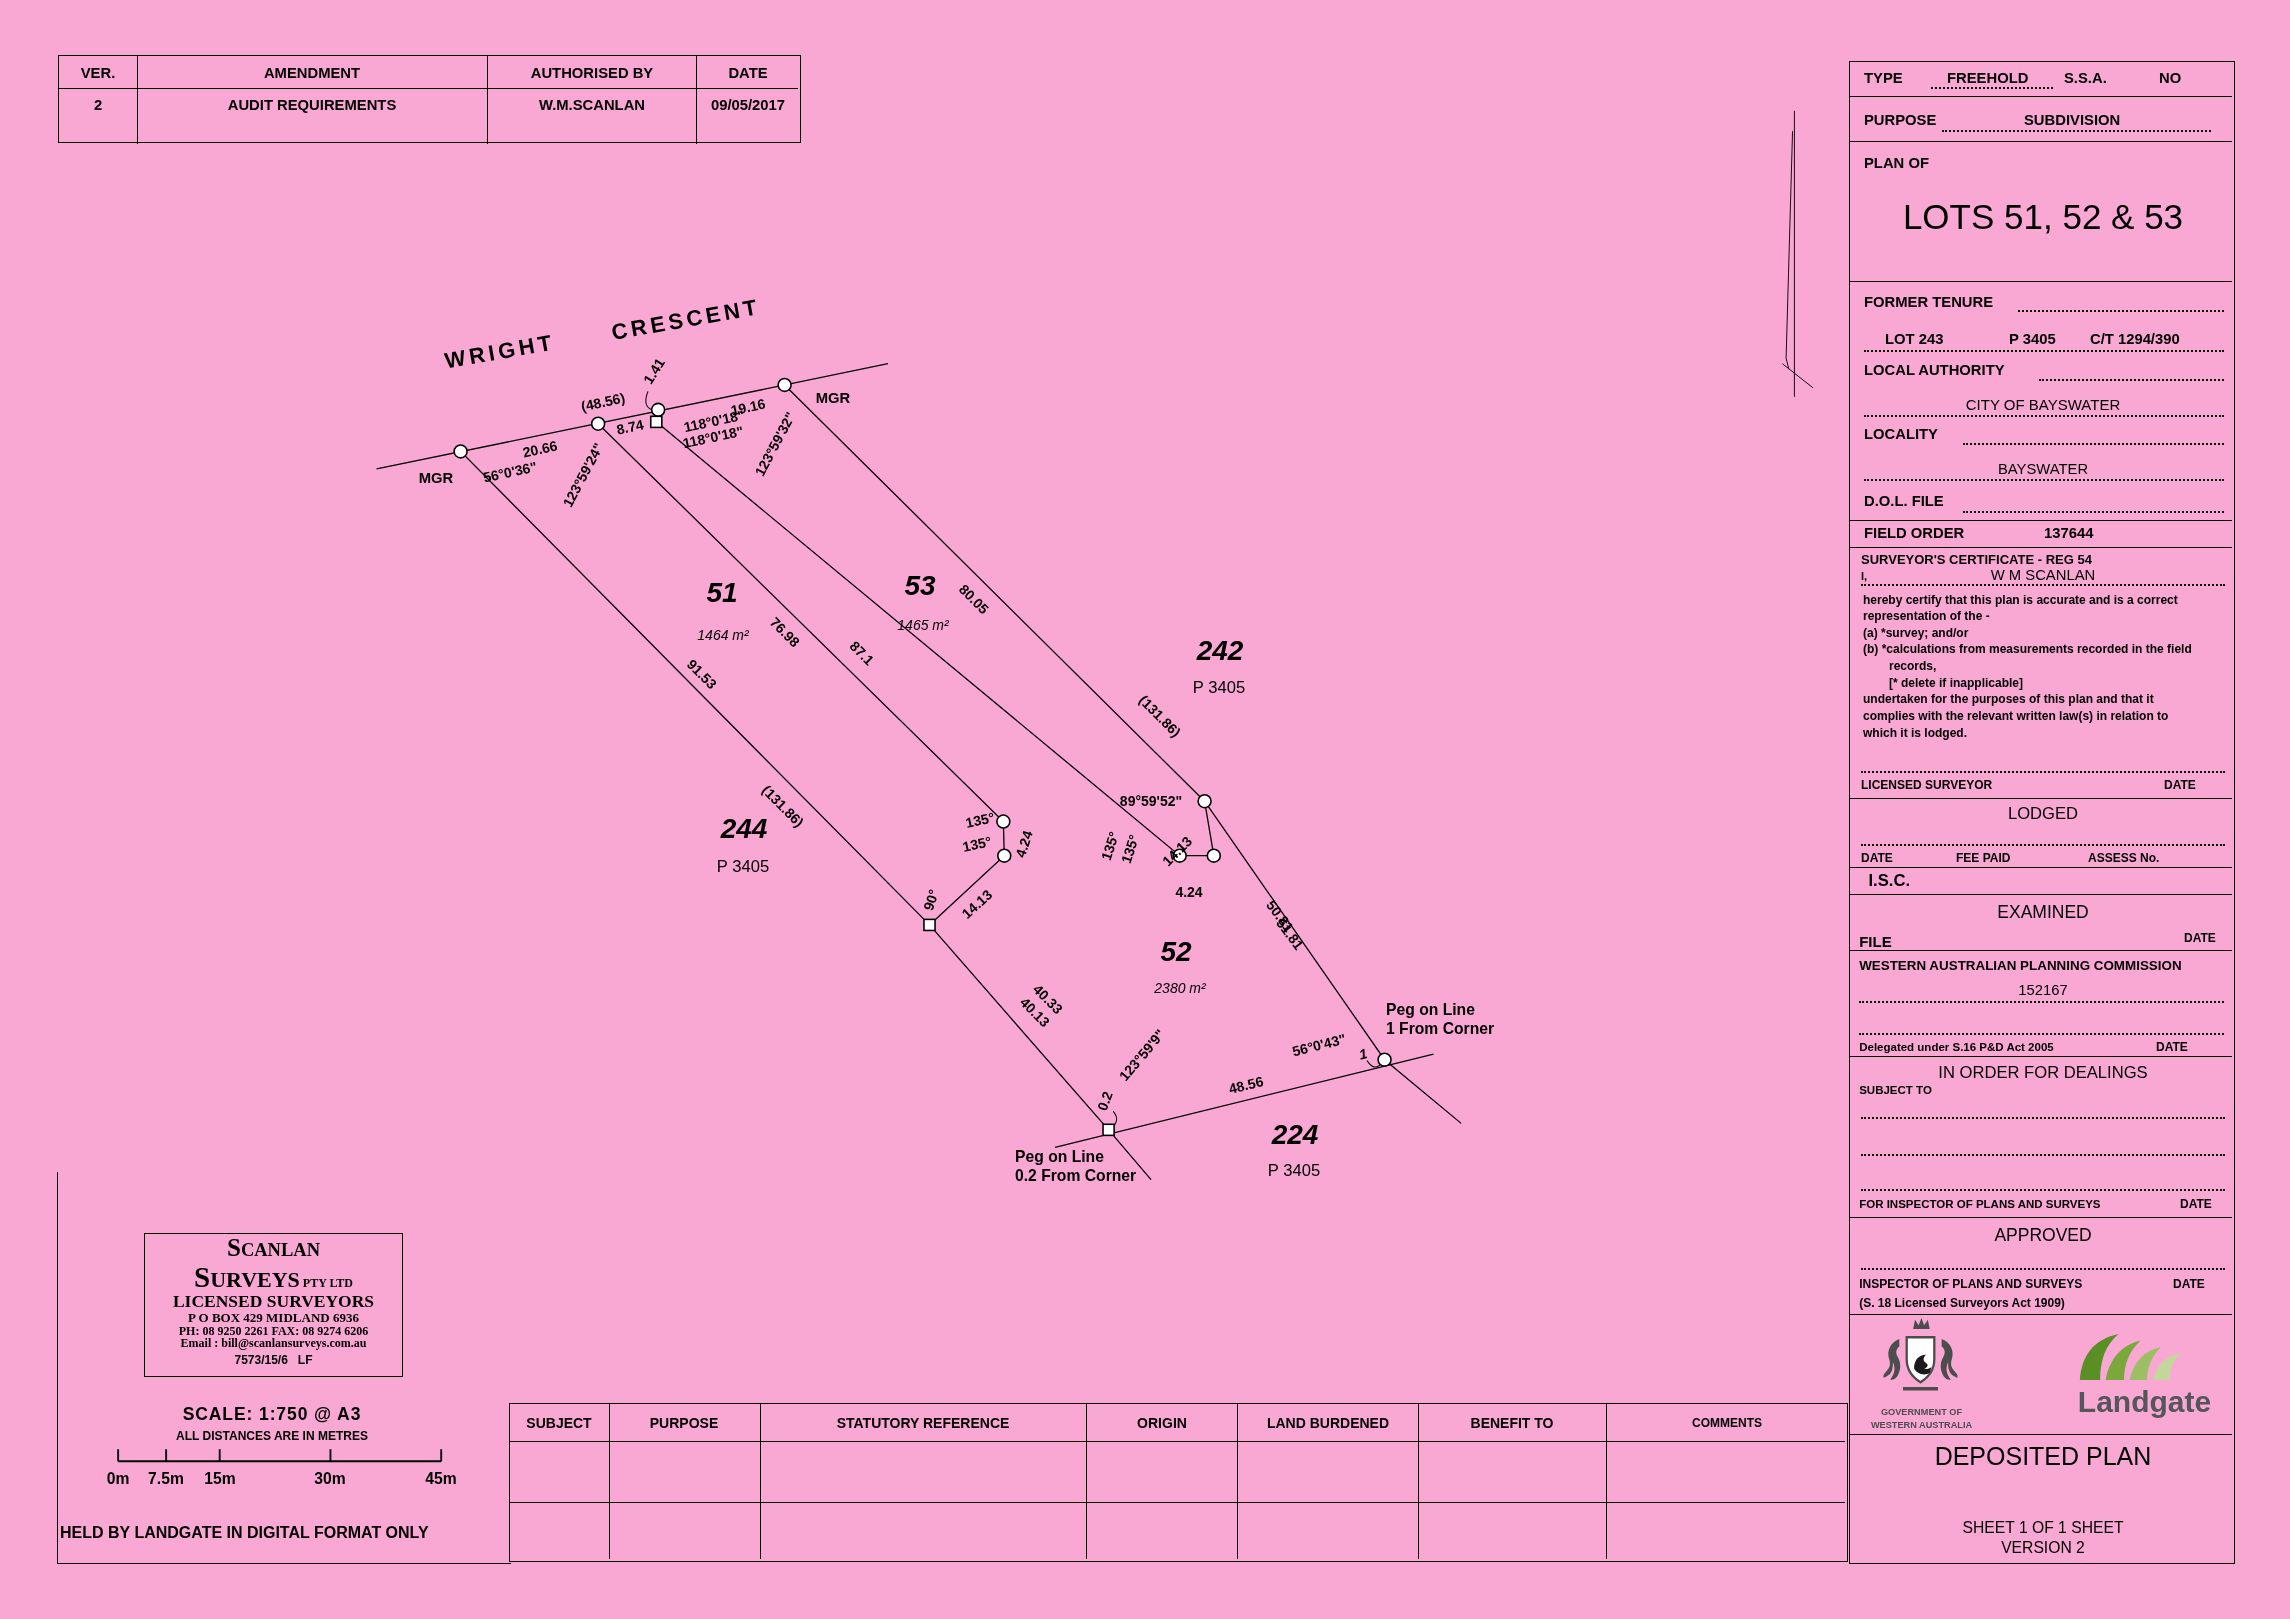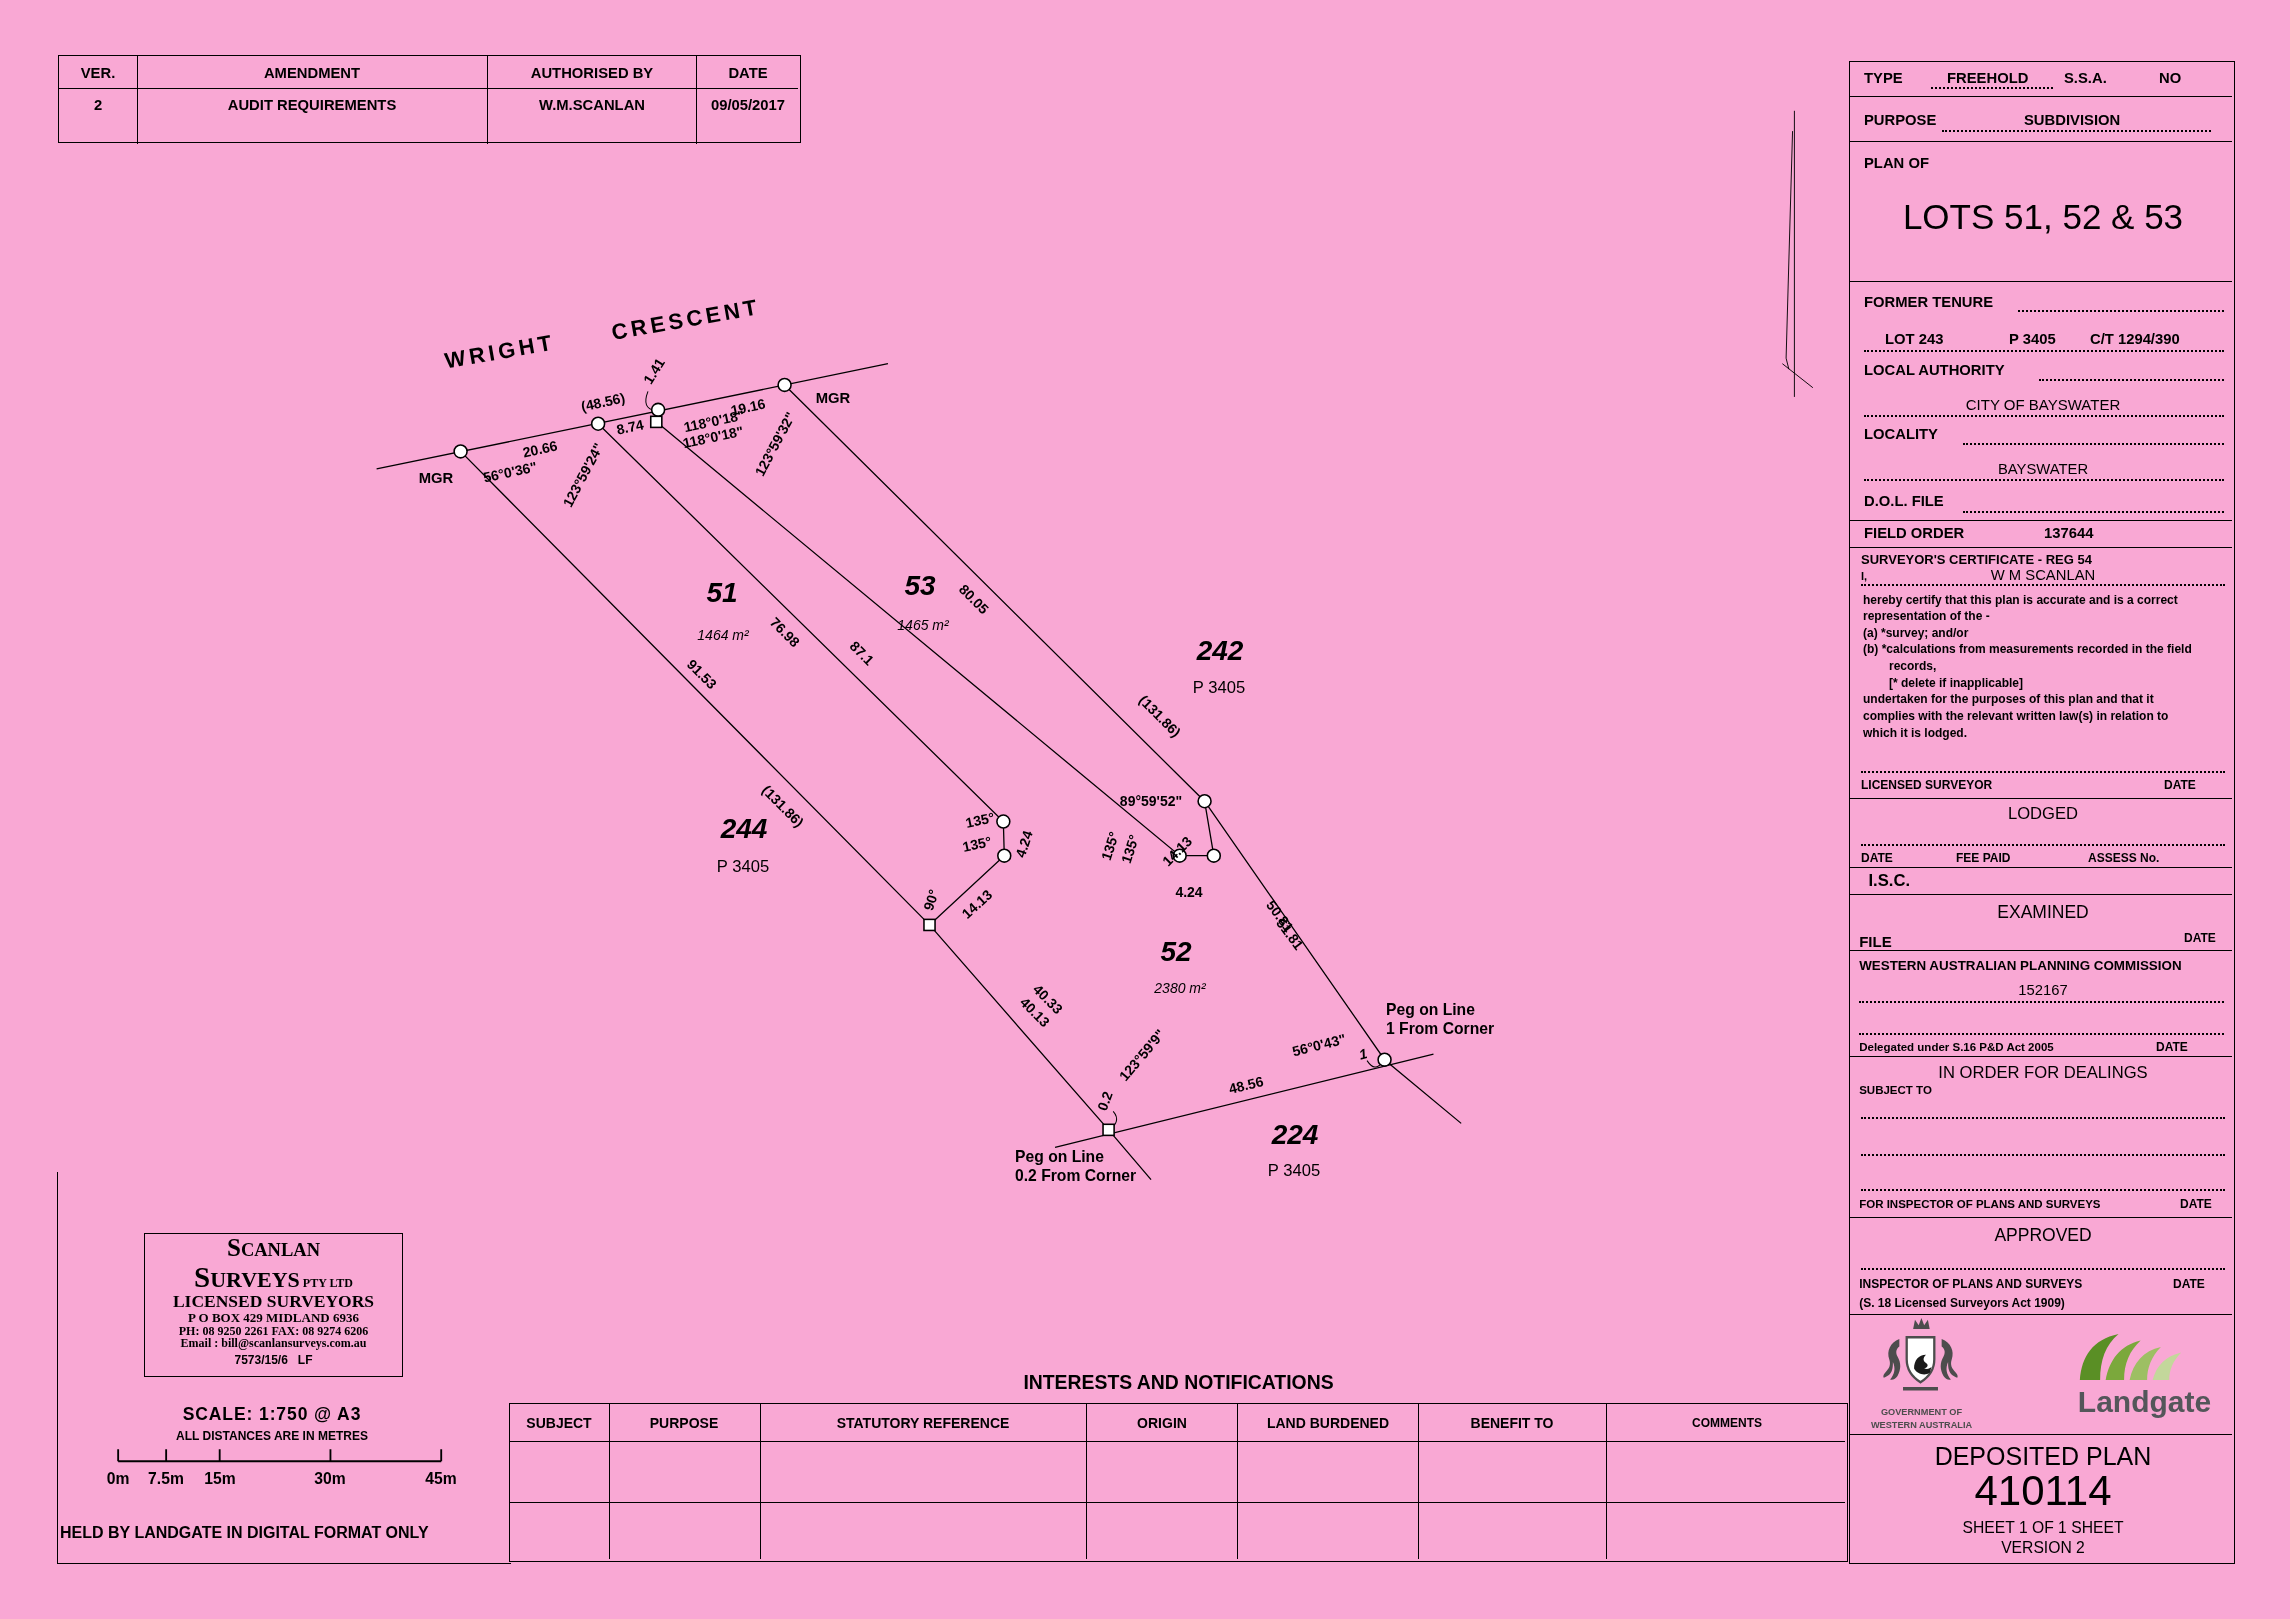--- a/index.html
+++ b/index.html
@@ -170,21 +170,20 @@
 
   <div class="L" style="left:272px;top:1414px;font-size:17.5px;letter-spacing:0.9px">SCALE: 1:750 @ A3</div>
   <div class="L" style="left:272px;top:1436px;font-size:12px">ALL DISTANCES ARE IN METRES</div>
   <div class="L" style="left:118px;top:1479px;font-size:15.7px">0m</div>
   <div class="L" style="left:166px;top:1479px;font-size:15.7px">7.5m</div>
   <div class="L" style="left:220px;top:1479px;font-size:15.7px">15m</div>
   <div class="L" style="left:330px;top:1479px;font-size:15.7px">30m</div>
   <div class="L" style="left:441px;top:1479px;font-size:15.7px">45m</div>
   <div class="La" style="left:60px;top:1523px;font-size:16px">HELD BY LANDGATE IN DIGITAL FORMAT ONLY</div>
 
-  <div class="abs" style="left:509px;top:1371px;width:1339px;text-align:center;font-weight:700;font-size:19.4px;z-index:3">INTERESTS AND NOTIFICATIONS</div>
   <div class="box" style="left:509px;top:1403px;width:1339px;height:159px">
     <div class="hline" style="left:0;top:37px;width:1335px"></div>
     <div class="hline" style="left:0;top:98px;width:1335px"></div>
     <div class="vline" style="left:99px;top:0;height:155px"></div>
     <div class="vline" style="left:250px;top:0;height:155px"></div>
     <div class="vline" style="left:576px;top:0;height:155px"></div>
     <div class="vline" style="left:727px;top:0;height:155px"></div>
     <div class="vline" style="left:908px;top:0;height:155px"></div>
     <div class="vline" style="left:1096px;top:0;height:155px"></div>
     <span class="tc" style="left:49px;top:18.5px;font-size:14px">SUBJECT</span>
@@ -311,19 +310,18 @@
     </div>
     <svg style="left:228px;top:1272px" width="129" height="48" viewBox="0 0 140 52">
       <path fill="#5A8F25" d="M2,50 C4,24 16,6 44,0 C30,12 24,28 24,50 Z"></path>
       <path fill="#7BA83C" d="M30,50 C34,28 46,12 68,7 C56,18 50,32 50,50 Z"></path>
       <path fill="#9DBF63" d="M56,50 C60,31 71,18 90,14 C80,24 75,36 75,50 Z"></path>
       <path fill="#C3D79B" d="M81,50 C85,34 95,24 112,20 C103,29 99,39 99,50 Z"></path>
     </svg>
     <div class="abs" style="left:216px;top:1323px;width:157px;text-align:center;font-weight:700;font-size:30px;color:#54565A">Landgate</div>
 
     <div class="pc" style="top:1382px;font-size:25px">DEPOSITED PLAN</div>
-    <div class="pc" style="top:1408px;font-size:42px">410114</div>
     <div class="pc" style="top:1458px;font-size:15.7px">SHEET 1 OF 1 SHEET</div>
     <div class="pc" style="top:1478px;font-size:15.7px">VERSION 2</div>
   </div>
 
 </div>
 
 
 </body></html>

